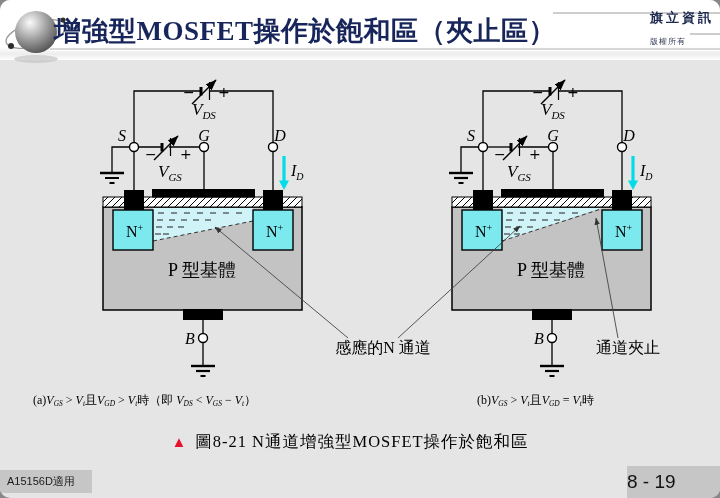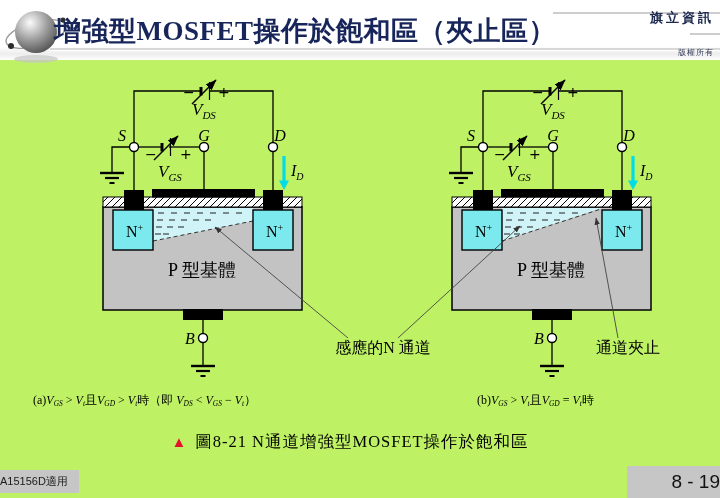--- a/index.html
+++ b/index.html
@@ -1,37 +1,38 @@
 <!DOCTYPE html>
 <html><head>
 <meta charset="utf-8">
 <style>
   * { margin:0; padding:0; box-sizing:border-box; }
   html,body { background:#888; }
   .slide {
     position:relative; width:720px; height:498px; margin:0 auto;
-    background:#bef264; overflow:hidden;
+    background:#e5e5e5; overflow:hidden;
     font-family:"Liberation Serif","DejaVu Serif",serif;
+    border-radius:10px;
   }
   
   .header { position:absolute; left:0; top:0; width:720px; height:60px;
     background:linear-gradient(#ffffff 0 78%, #ededed 90%, #ffffff 100%); }
   .hline { position:absolute; background:#cdcdcd; box-shadow:0 1px 0 #ffffff; }
   .hline.l1 { left:553px; top:12px; width:167px; height:2px; }
   .hline.l2 { left:50px;  top:48px; width:670px; height:2px; background:#d8d8d8; }
   .hline.l3 { left:690px; top:33px; width:30px; height:2px; }
   .logo { position:absolute; left:2px; top:3px; }
   .title {
     position:absolute; left:54px; top:13px; width:600px;
     font-size:27px; font-weight:bold; color:#17255a; letter-spacing:0.5px;
     white-space:nowrap;
   }
-  .brand { position:absolute; right:6px; top:9px; text-align:right; color:#1d2a50; }
+  .brand { position:absolute; right:6px; top:9px; text-align:left; color:#1d2a50; }
   .brand-name { font-size:13px; font-weight:bold; letter-spacing:3px; }
-  .brand-copy { font-size:8px; letter-spacing:1px; margin-top:20px; color:#333a55; }
+  .brand-copy { font-size:8px; letter-spacing:1px; margin-top:9px; color:#333a55; }
   
   .diagram { position:absolute; left:0; top:60px; }
   .wire   { stroke:#000; stroke-width:1.3; fill:none; }
   .plateT { stroke:#000; stroke-width:3;   fill:none; }
   .plateL { stroke:#000; stroke-width:1.2; fill:none; }
   .varrow { stroke:#000; stroke-width:1.4; fill:none; }
   .ptr    { stroke:#444; stroke-width:0.9; fill:none; }
   .term   { fill:#ffffff; stroke:#000; stroke-width:1.4; }
   .tlab   { font:italic 16px "Liberation Serif",serif; fill:#000; }
   .sign   { font:14px "DejaVu Sans",sans-serif; fill:#000; }
@@ -48,26 +49,26 @@
   .cap-a { left:33px; }
   .cap-b { left:477px; }
   .seg-t { font-family:"Liberation Serif",serif; }
   .seg-v { font-style:italic; }
   .seg-s { font-style:italic; font-size:0.62em; vertical-align:-0.22em; }
   .seg-k { font-style:normal; }
   .fig-caption { position:absolute; left:0; top:431px; width:700px; text-align:center;
     font-size:16.5px; color:#000; letter-spacing:1px; }
   .fig-caption .tri { color:#e8112d; margin-right:8px; font-size:15px; }
   
-  .footer-left { position:absolute; left:0; top:470px; width:79px; height:23px;
+  .footer-left { position:absolute; left:0; top:470px; width:92px; height:23px;
     background:#c6c6c6; font:11px "Liberation Sans",sans-serif; color:#1a1a1a;
-    line-height:23px; }
+    line-height:23px; padding-left:7px; }
   .footer-right { position:absolute; left:627px; top:466px; width:93px; height:32px;
     background:#c6c6c6; font:19px "Liberation Sans",sans-serif; color:#111;
-    line-height:32px; text-align:right; }
+    line-height:32px; text-align:left; }
 </style>
 </head>
 <body>
 
 <div class="slide">
 
   <div class="header">
     <div class="hline l1"></div>
     <div class="hline l2"></div>
     <div class="hline l3"></div>

